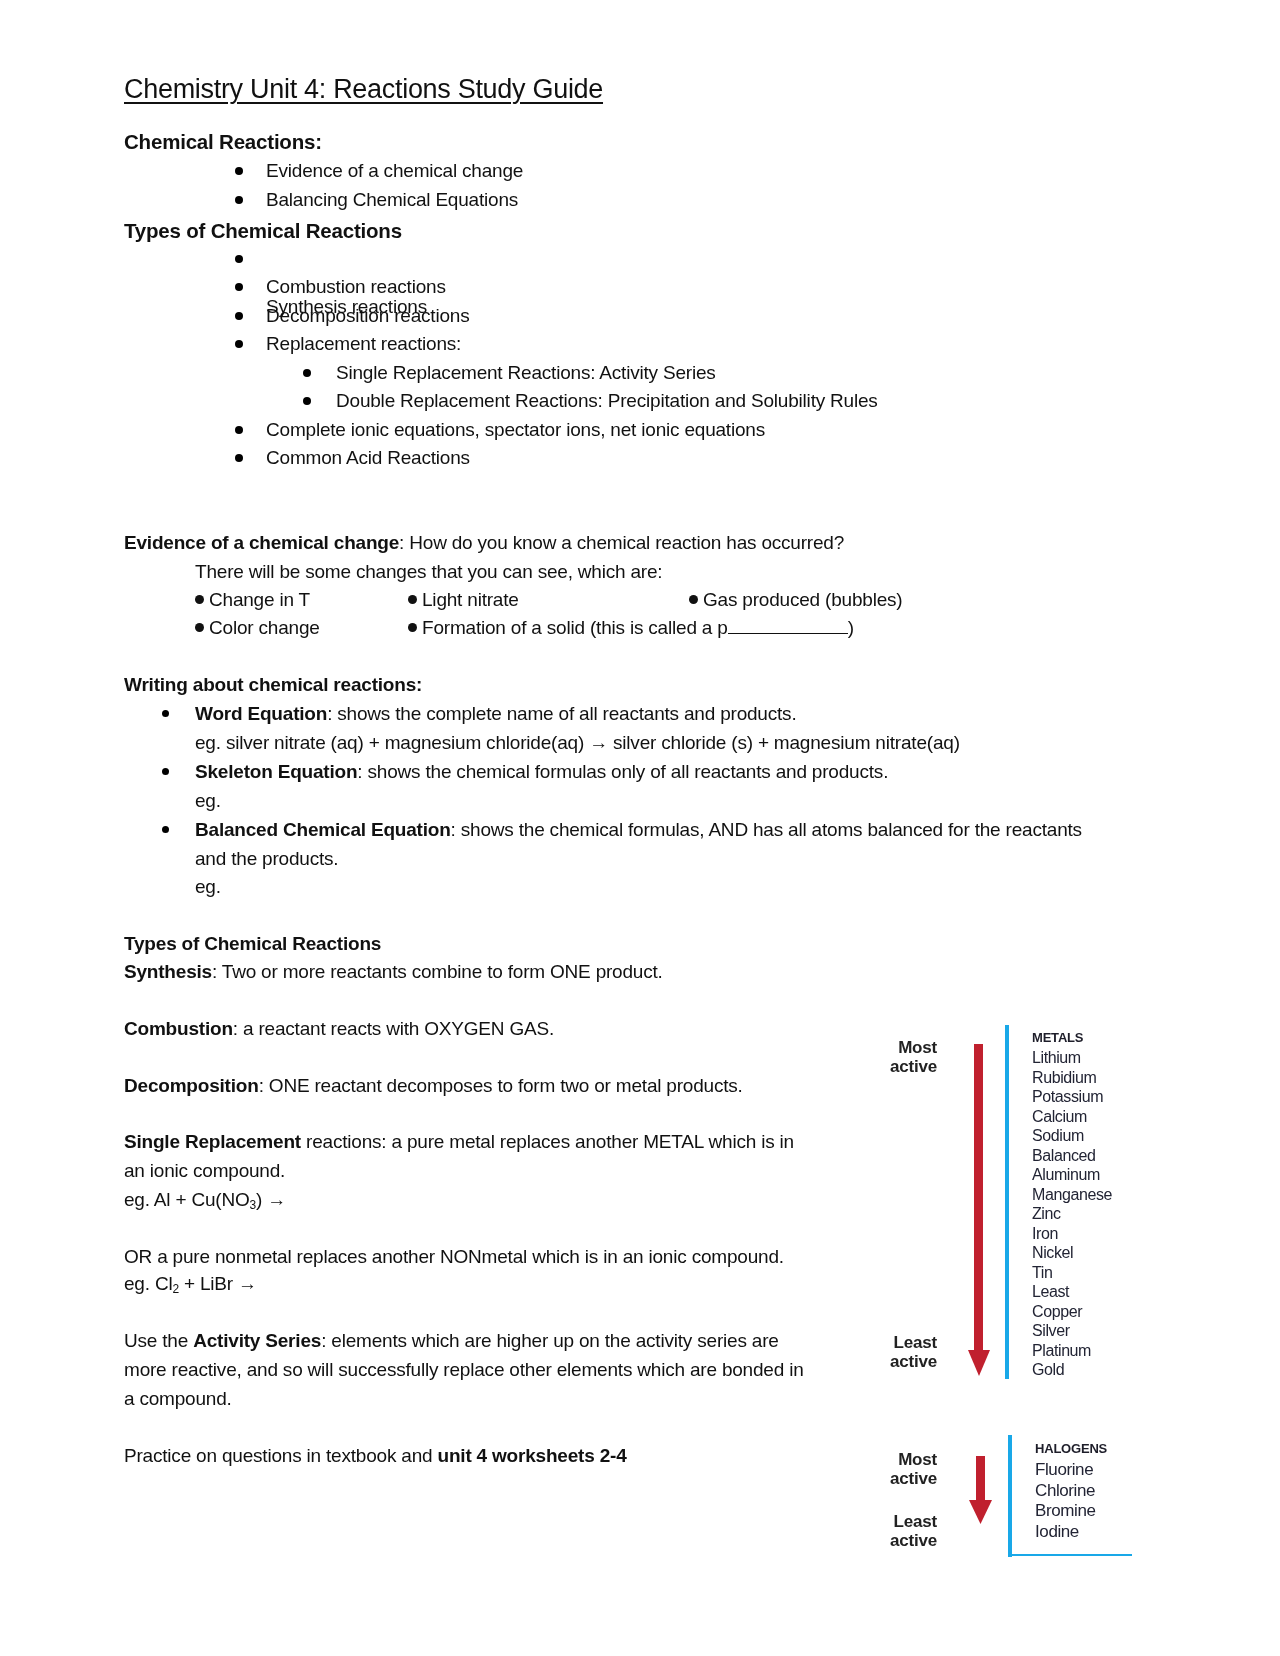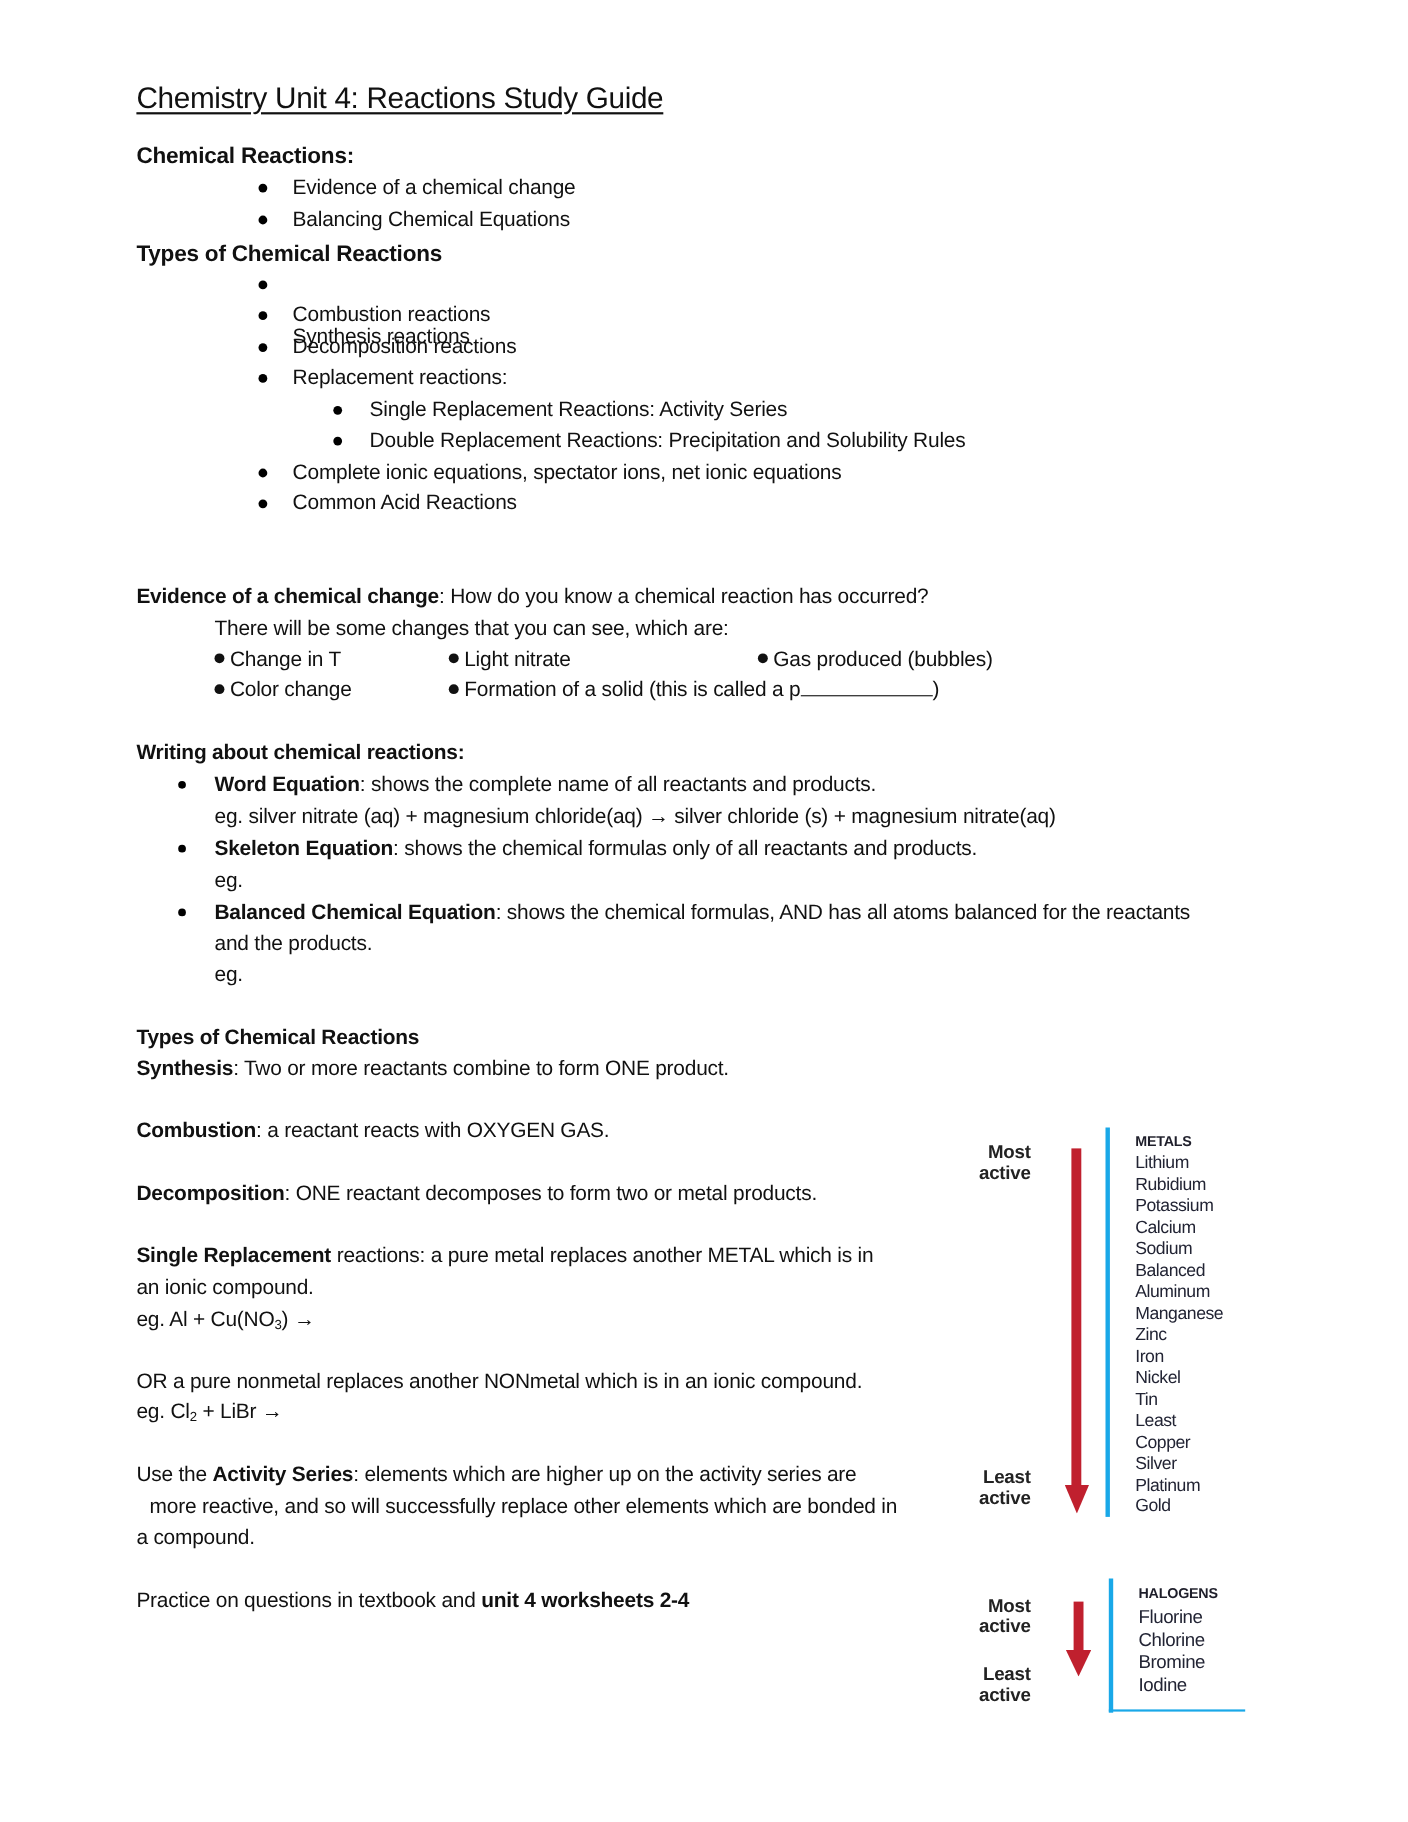--- a/index.html
+++ b/index.html
@@ -72,21 +72,21 @@
 <div class="abs t b" style="left:124px; top:934px;">Types of Chemical Reactions</div>
 <div class="abs t" style="left:124px; top:962px;"><span class="b">Synthesis</span><span>: Two or more reactants combine to form ONE product.</span></div>
 <div class="abs t" style="left:124px; top:1019px;"><span class="b">Combustion</span><span>: a reactant reacts with OXYGEN GAS.</span></div>
 <div class="abs t" style="left:124px; top:1076px;"><span class="b">Decomposition</span><span>: ONE reactant decomposes to form two or metal products.</span></div>
 <div class="abs t" style="left:124px; top:1132px;"><span class="b">Single Replacement</span><span> reactions: a pure metal replaces another METAL which is in</span></div>
 <div class="abs t" style="left:124px; top:1161px;">an ionic compound.</div>
 <div class="abs t" style="left:124px; top:1190px;"><span>eg. Al + Cu(NO</span><sub>3</sub><span>) →</span></div>
 <div class="abs t" style="left:124px; top:1247px;">OR a pure nonmetal replaces another NONmetal which is in an ionic compound.</div>
 <div class="abs t" style="left:124px; top:1274px;"><span>eg. Cl</span><sub>2</sub><span> + LiBr →</span></div>
 <div class="abs t" style="left:124px; top:1331px;"><span>Use the </span><span class="b">Activity Series</span><span>: elements which are higher up on the activity series are</span></div>
-<div class="abs t" style="left:124px; top:1360px;margin-left:12px;">more reactive, and so will successfully replace other elements which are bonded in</div>
+<div class="abs t" style="left:124px; top:1360px;">more reactive, and so will successfully replace other elements which are bonded in</div>
 <div class="abs t" style="left:124px; top:1389px;">a compound.</div>
 <div class="abs t" style="left:124px; top:1446px;"><span>Practice on questions in textbook and </span><span class="b">unit 4 worksheets 2-4</span></div>
 
 <div>
   <div class="act" style="left:890px; top:1038px;"><span>Most</span><br><span>active</span></div>
   <div class="act" style="left:890px; top:1333px;"><span>Least</span><br><span>active</span></div>
   <div class="redbar" style="left:974px; top:1044px; width:9px; height:310px;"></div>
   <svg style="position:absolute; left:968px; top:1350px;" width="22" height="26">
       <polygon points="0,0 22,0 11,26" fill="#c0202e"></polygon>
     </svg>

